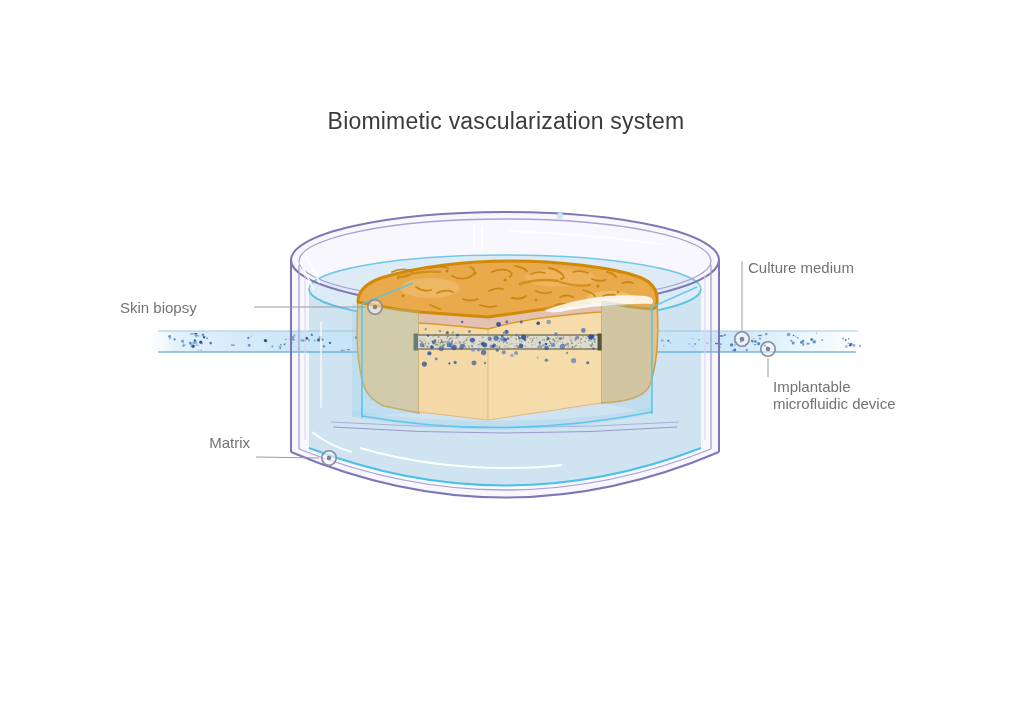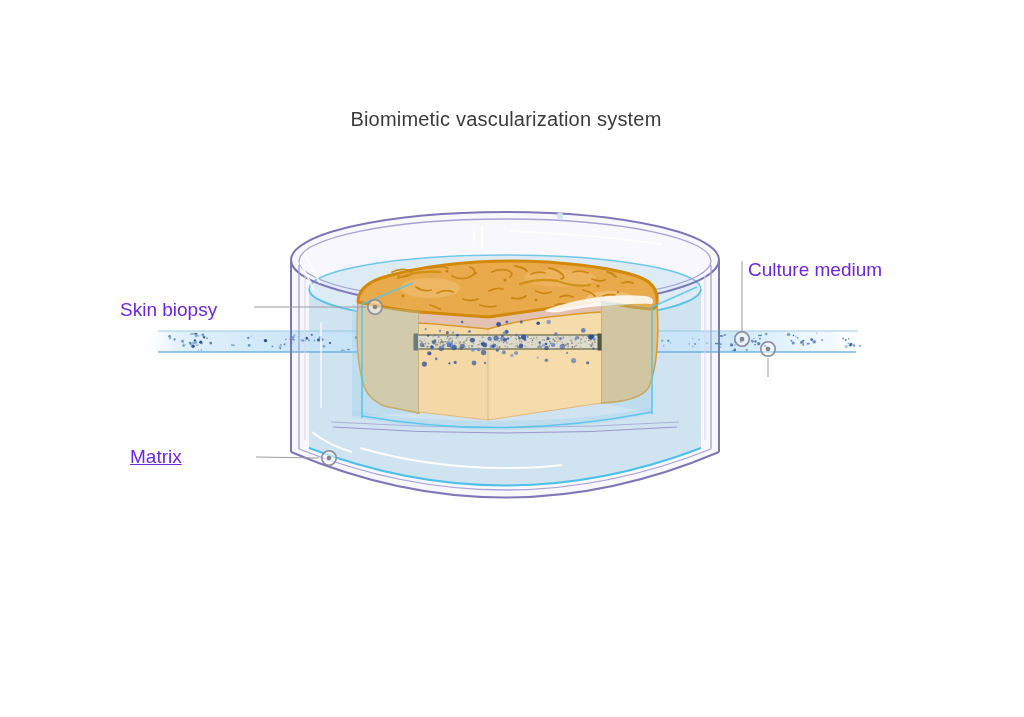--- a/index.html
+++ b/index.html
@@ -1,25 +1,25 @@
 <!DOCTYPE html>
 <html><head>
 <meta charset="utf-8">
 <style>
   html,body{margin:0;padding:0;background:#ffffff;}
   #stage{position:relative;width:1024px;height:717px;background:#ffffff;overflow:hidden;
          font-family:"Liberation Sans", sans-serif;}
   #art{position:absolute;left:0;top:0;}
-  .lbl{position:absolute;font-size:19px;line-height:1.15;color:#6d28d9;white-space:nowrap;}
+  .lbl{position:absolute;font-size:15px;line-height:1.15;color:#737373;white-space:nowrap;}
   #page-title{position:absolute;left:0;right:12px;top:108px;text-align:center;
-              font-size:20px;color:#3B3B3B;letter-spacing:.2px;}
+              font-size:23px;color:#3B3B3B;letter-spacing:.2px;}
   #lbl-skin{left:120px;top:299px;width:132px;text-align:left;}
   #lbl-culture{left:748px;top:259px;}
   #lbl-device{left:773px;top:378px;width:150px;line-height:17px;white-space:normal;}
-  #lbl-matrix{left:130px;top:446px;width:120px;text-align:left;text-decoration:underline;}
+  #lbl-matrix{left:130px;top:434px;width:120px;text-align:right;}
 </style>
 </head>
 <body>
 
 <div id="stage">
 
 <svg id="art" width="1024" height="717" viewBox="0 0 1024 717">
   <defs>
     <linearGradient id="bandG" x1="0" y1="0" x2="1" y2="0">
       <stop offset="0" stop-color="#FFFFFF" stop-opacity="0"></stop>
@@ -794,15 +794,16 @@
     <g>
       <circle cx="329" cy="458" r="7.2" fill="rgba(255,255,255,0.55)" stroke="#8A8A98" stroke-width="1.6"></circle>
       <circle cx="329" cy="458" r="2.3" fill="#83838F"></circle>
     </g>
   </g>
 </svg>
 
 <div id="page-title" class="ttl">Biomimetic vascularization system</div>
 <div id="lbl-skin" class="lbl">Skin biopsy</div>
 <div id="lbl-culture" class="lbl">Culture medium</div>
+<div id="lbl-device" class="lbl">Implantable microfluidic device</div>
 <div id="lbl-matrix" class="lbl">Matrix</div>
 
 </div>
 
 </body></html>

